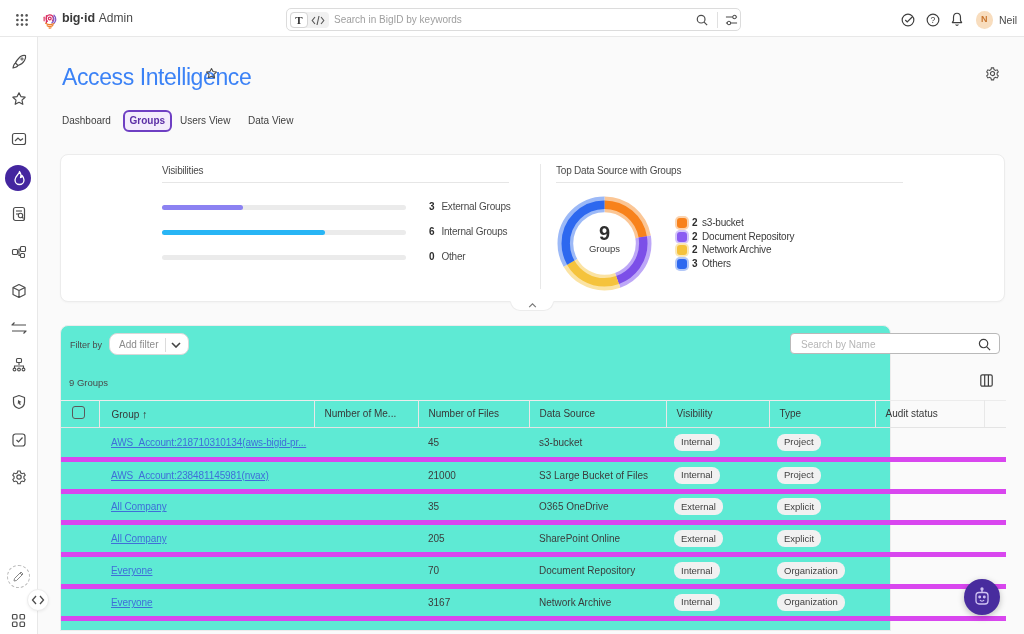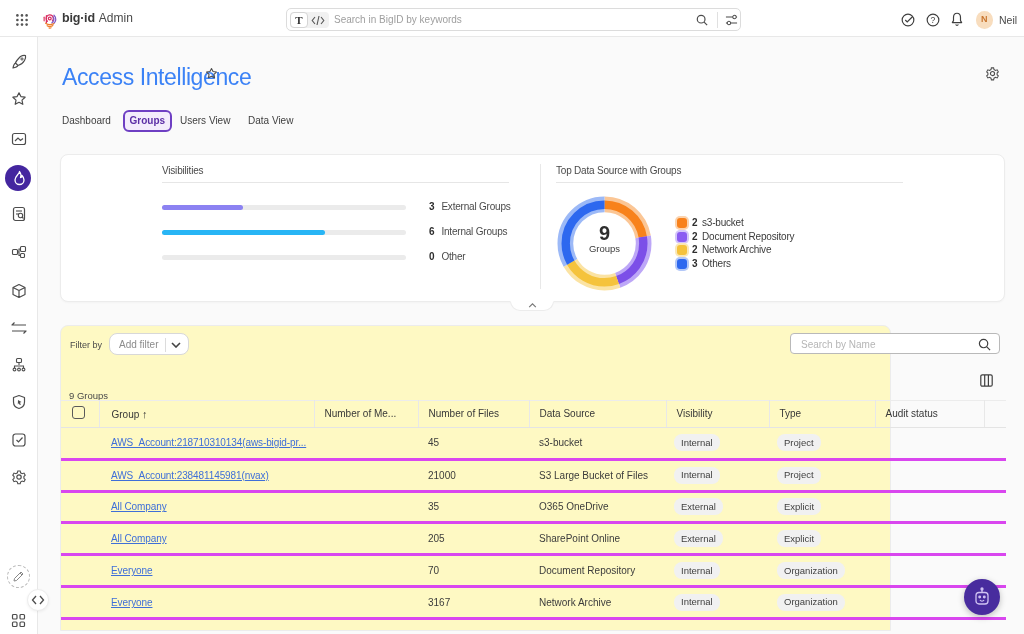--- a/index.html
+++ b/index.html
@@ -39,33 +39,33 @@
 .bar-label { position:absolute; left:429px; font-size:10px; color:#4a4a4a; z-index:2; letter-spacing:-0.2px;}
 .bar-label b { color:#2e2e2e; margin-right:7px; }
 .donut { position:absolute; left:557px; top:196px; z-index:2;}
 .donut-9 { position:absolute; left:557px; top:222px; width:95px; text-align:center; font-size:20px; font-weight:bold; color:#2e2e2e; z-index:2;}
 .donut-g { position:absolute; left:557px; top:243px; width:95px; text-align:center; font-size:9.5px; color:#3c3c3c; z-index:2;}
 .legend { position:absolute; left:676px; top:216px; font-size:10px; color:#3c3c3c; z-index:2; letter-spacing:-0.2px;}
 .legend-row { height:13.7px; line-height:13.7px; position:relative; padding-left:26px; }
 .legend-row b { position:absolute; left:16px; color:#2e2e2e;}
 .lsq { position:absolute; left:1px; top:2px; width:10px; height:10px; border-radius:3px; }
 
-.panel2 { position:absolute; left:60px; top:325px; width:831px; height:306px; background:#fef9c3; border:1px solid #ececec; border-radius:8px 8px 0 0; z-index:1;}
+.panel2 { position:absolute; left:60px; top:325px; width:831px; height:306px; background:#5eead4; border:1px solid #ececec; border-radius:8px 8px 0 0; z-index:1;}
 .filterby { position:absolute; left:9px; top:14px; font-size:9px; color:#4a4a4a; }
 .addfilter { position:absolute; left:48px; top:7px; width:80px; height:22px; border:1px solid #d8d8d8; border-radius:8px; background:#fff; }
 .addfilter .t { position:absolute; left:9px; top:5px; font-size:10px; color:#8c8c8c; }
 .addfilter .d { position:absolute; left:55px; top:4px; width:1px; height:14px; background:#dcdcdc; }
 .searchname { position:absolute; left:729px; top:7px; width:210px; height:21px; border:1px solid #b9b9b9; border-radius:4px; background:#fff; }
 .searchname .ph { position:absolute; left:10px; top:5px; font-size:10px; color:#b5b5b5; }
-.ngroups { position:absolute; left:8px; top:64px; font-size:9.5px; color:#4a4a4a; }
+.ngroups { position:absolute; left:8px; top:51px; font-size:9.5px; color:#4a4a4a; }
 .colicon { position:absolute; left:919px; top:48px; }
 table.grid { position:absolute; left:0px; top:73.5px; width:943px; border-collapse:collapse; table-layout:fixed; font-size:10px; color:#3c3c3c; }
 table.grid th { border-right:1px solid #e8e8e8; border-bottom:1px solid #e4e4e4; border-top:1px solid #ececec; height:27.5px; text-align:left; font-weight:normal; padding:0 0 0 10px; color:#383838; }
 table.grid th:last-child { border-right:none; }
-table.grid td { border-bottom:3px solid #d946ef; height:31.8px; padding:0 0 0 10px; overflow:hidden; white-space:nowrap; }
+table.grid td { border-bottom:5px solid #d946ef; height:31.8px; padding:0 0 0 10px; overflow:hidden; white-space:nowrap; }
 table.grid td.g, table.grid th.g { padding-left:12px; }
 table.grid td.p { padding-left:8px; }
 a.glink { color:#3f6fd8; font-size:10px; letter-spacing:-0.1px; }
 .pill { display:inline-block; background:#f1f1f1; border-radius:8px; padding:2.5px 7px 3.5px; font-size:9.5px; color:#3f3f3f; }
 .cb { width:13px; height:13px; border:1.5px solid #5a5a5a; border-radius:3px; display:inline-block; }
 .fab { position:absolute; left:964px; top:579px; width:36px; height:36px; border-radius:50%; background:#482c9e; box-shadow:0 2px 6px rgba(0,0,0,0.25); z-index:8; }
 </style>
 </head>
 <body>
 <div class="mainbg"></div>

